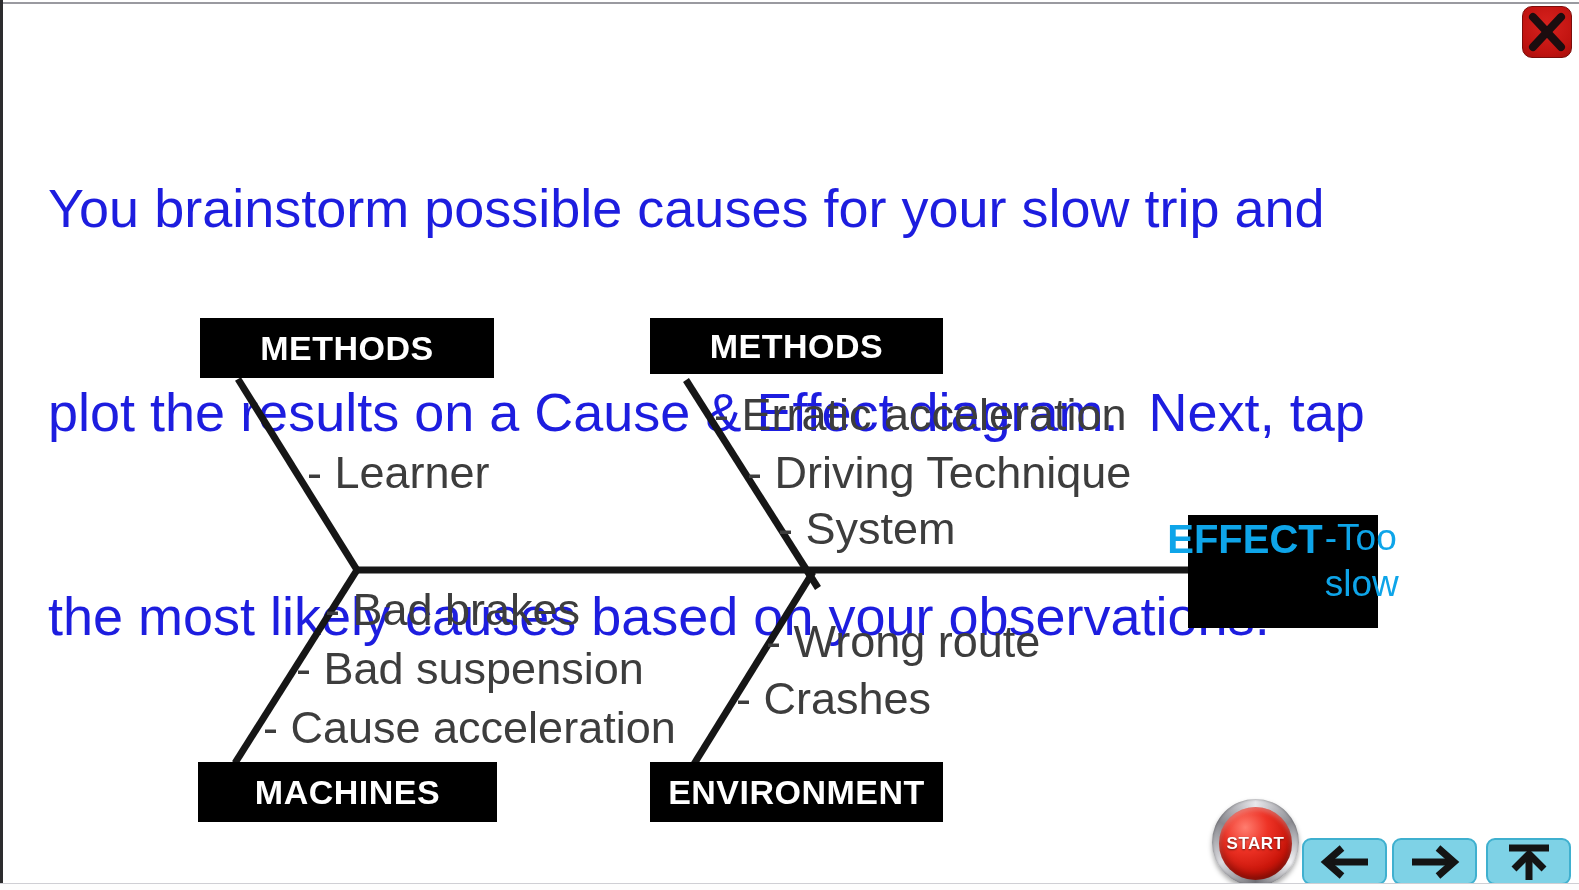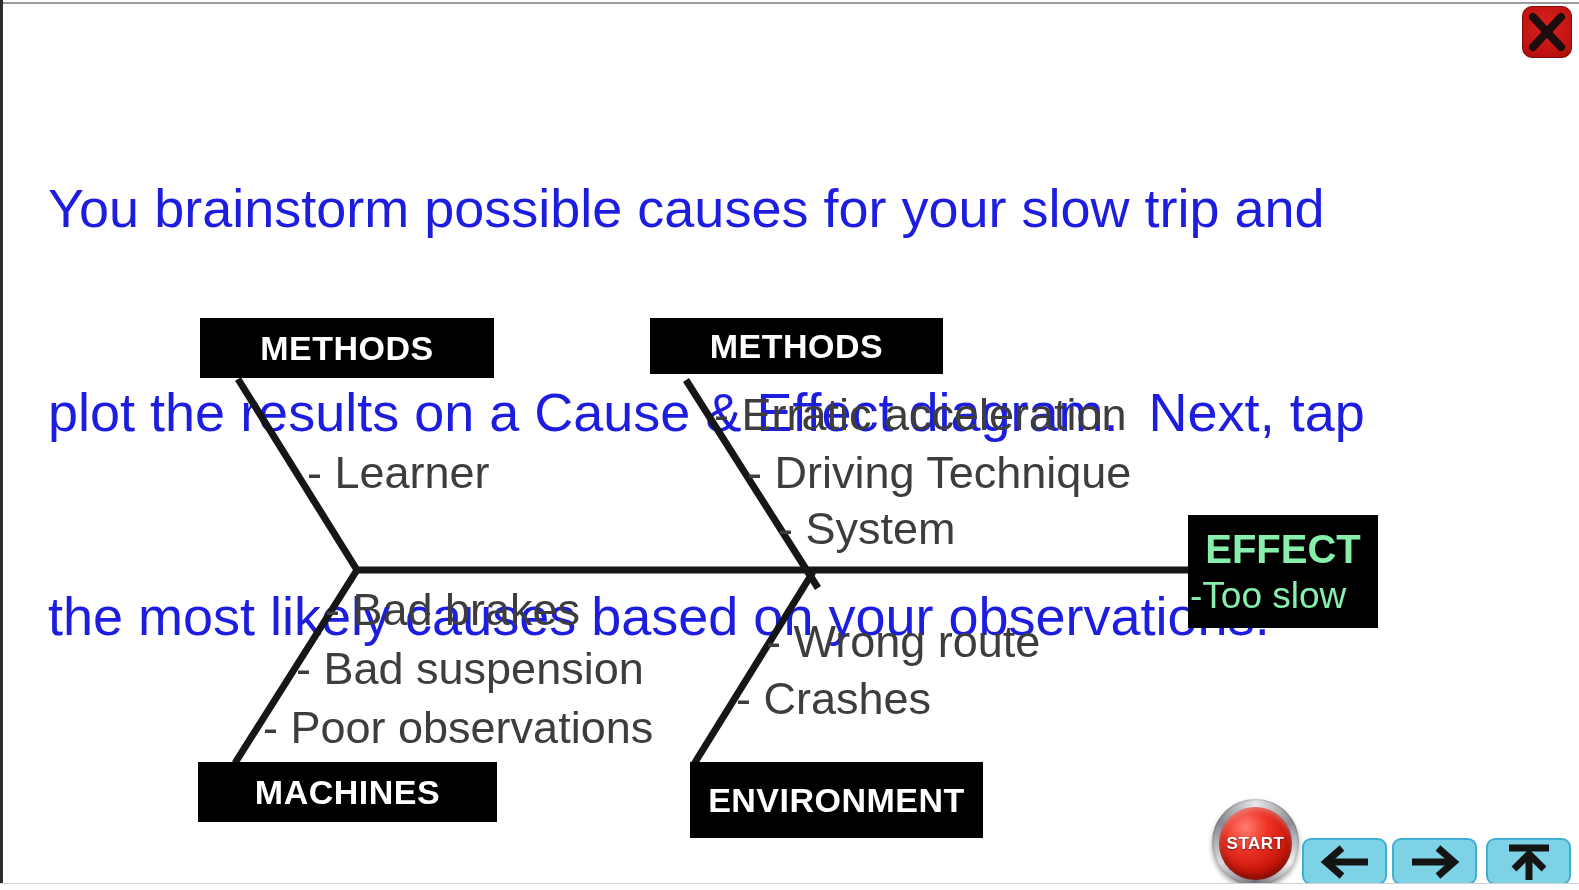--- a/index.html
+++ b/index.html
@@ -33,27 +33,27 @@
   
   .cat-box {
     position: absolute; background: #000000; color: #ffffff;
     font-weight: bold; font-size: 34px; letter-spacing: 0.5px;
     display: flex; align-items: center; justify-content: center;
     box-sizing: border-box;
   }
   .box-people      { left: 200px; top: 318px; width: 294px; height: 60px; }
   .box-methods     { left: 650px; top: 318px; width: 293px; height: 56px; }
   .box-machines    { left: 198px; top: 762px; width: 299px; height: 60px; }
-  .box-environment { left: 650px; top: 762px; width: 293px; height: 76px; margin-left: 40px; }
+  .box-environment { left: 650px; top: 762px; width: 293px; height: 60px; }
 
   
   .effect-box {
     position: absolute; left: 1188px; top: 515px; width: 190px; height: 113px;
-    background: #000000; color: #86efac; box-sizing: border-box;
-    display: flex; flex-direction: column; justify-content: center;
+    background: #000000; color: #0ea5e9; box-sizing: border-box;
+    display: flex; flex-direction: row; justify-content: center;
   }
   .effect-label { font-weight: bold; font-size: 40px; text-align: center; line-height: 48px; }
   .effect-value { font-size: 37px; line-height: 46px; padding-left: 2px; }
 
   
   .cause {
     position: absolute; color: #3d3d3d; font-size: 45px; line-height: 48px;
     white-space: nowrap; cursor: pointer;
   }
   .c-learner        { left: 307px; top: 449px; }
@@ -146,21 +146,21 @@
     <div class="effect-label">EFFECT</div>
     <div class="effect-value">-Too slow</div>
   </div>
 
   <div class="cause c-learner">- Learner</div>
   <div class="cause c-erratic">- Erratic acceleration</div>
   <div class="cause c-driving">- Driving Technique</div>
   <div class="cause c-system">- System</div>
   <div class="cause c-badsuspension">- Bad suspension</div>
   <div class="cause c-badbrakes">- Bad brakes</div>
-  <div class="cause c-pooraccel">- Poor observations</div>
+  <div class="cause c-pooraccel">- Cause acceleration</div>
   <div class="cause c-wrongroute">- Wrong route</div>
   <div class="cause c-crashes">- Crashes</div>
 
   <div class="close-btn">
     <svg width="38" height="40" viewBox="0 0 38 40">
       <g stroke="#1c0d0f" stroke-width="8" stroke-linecap="round">
         <line x1="5" y1="5" x2="33" y2="35"></line>
         <line x1="33" y1="5" x2="5" y2="35"></line>
       </g>
     </svg>

